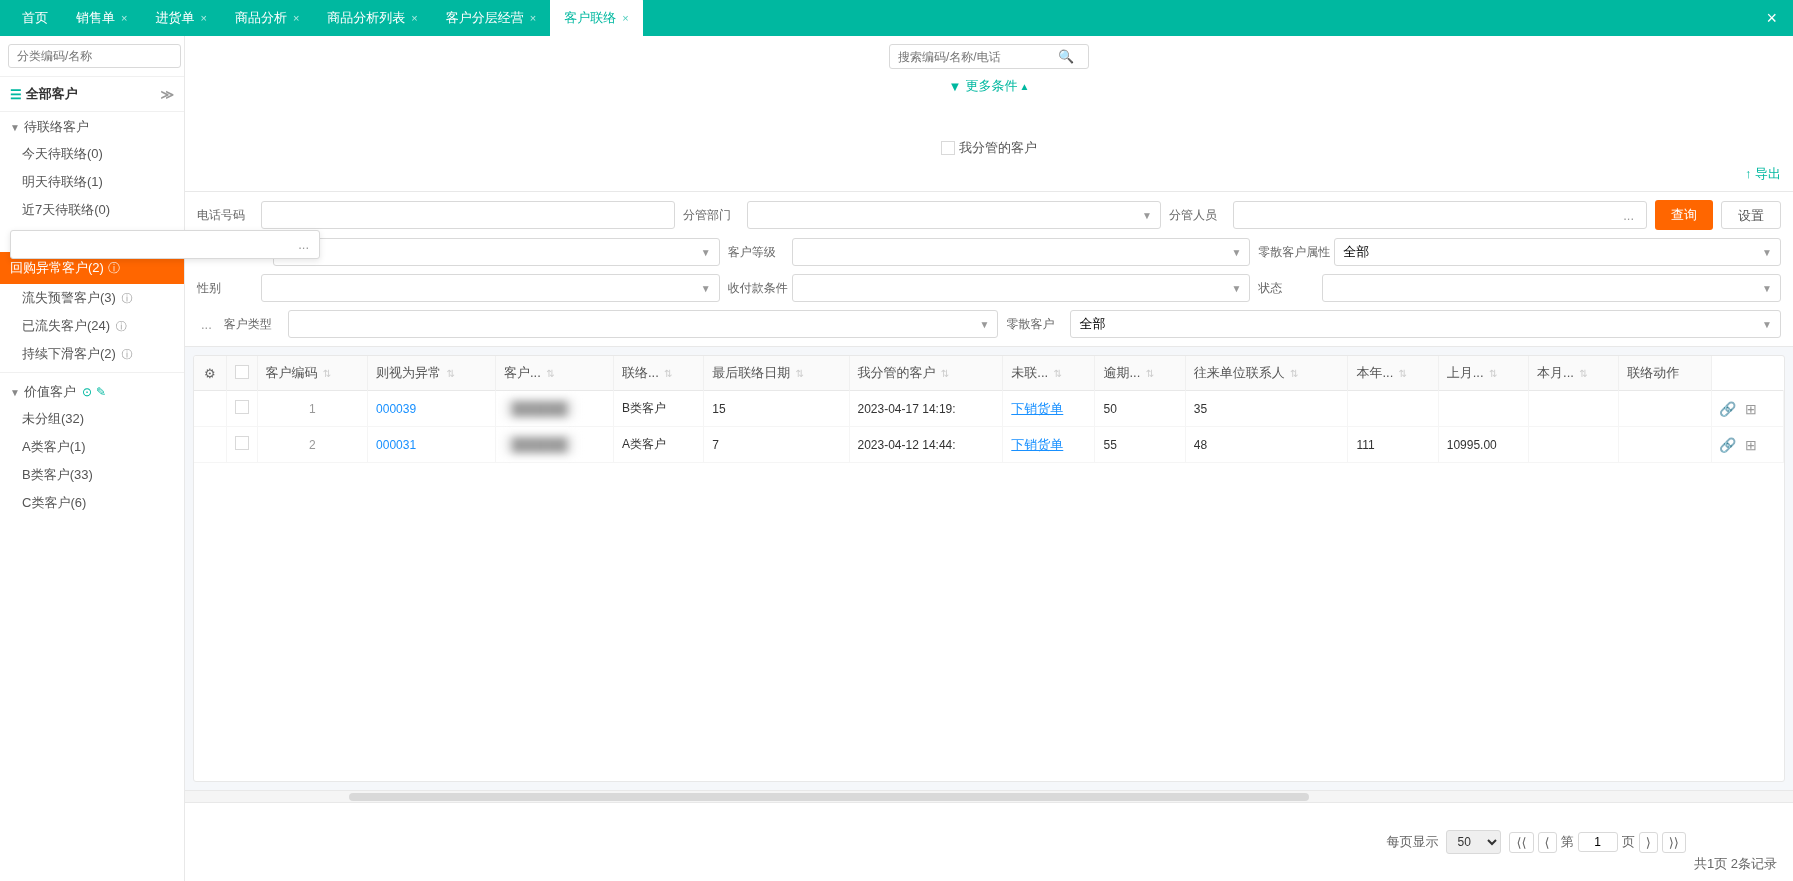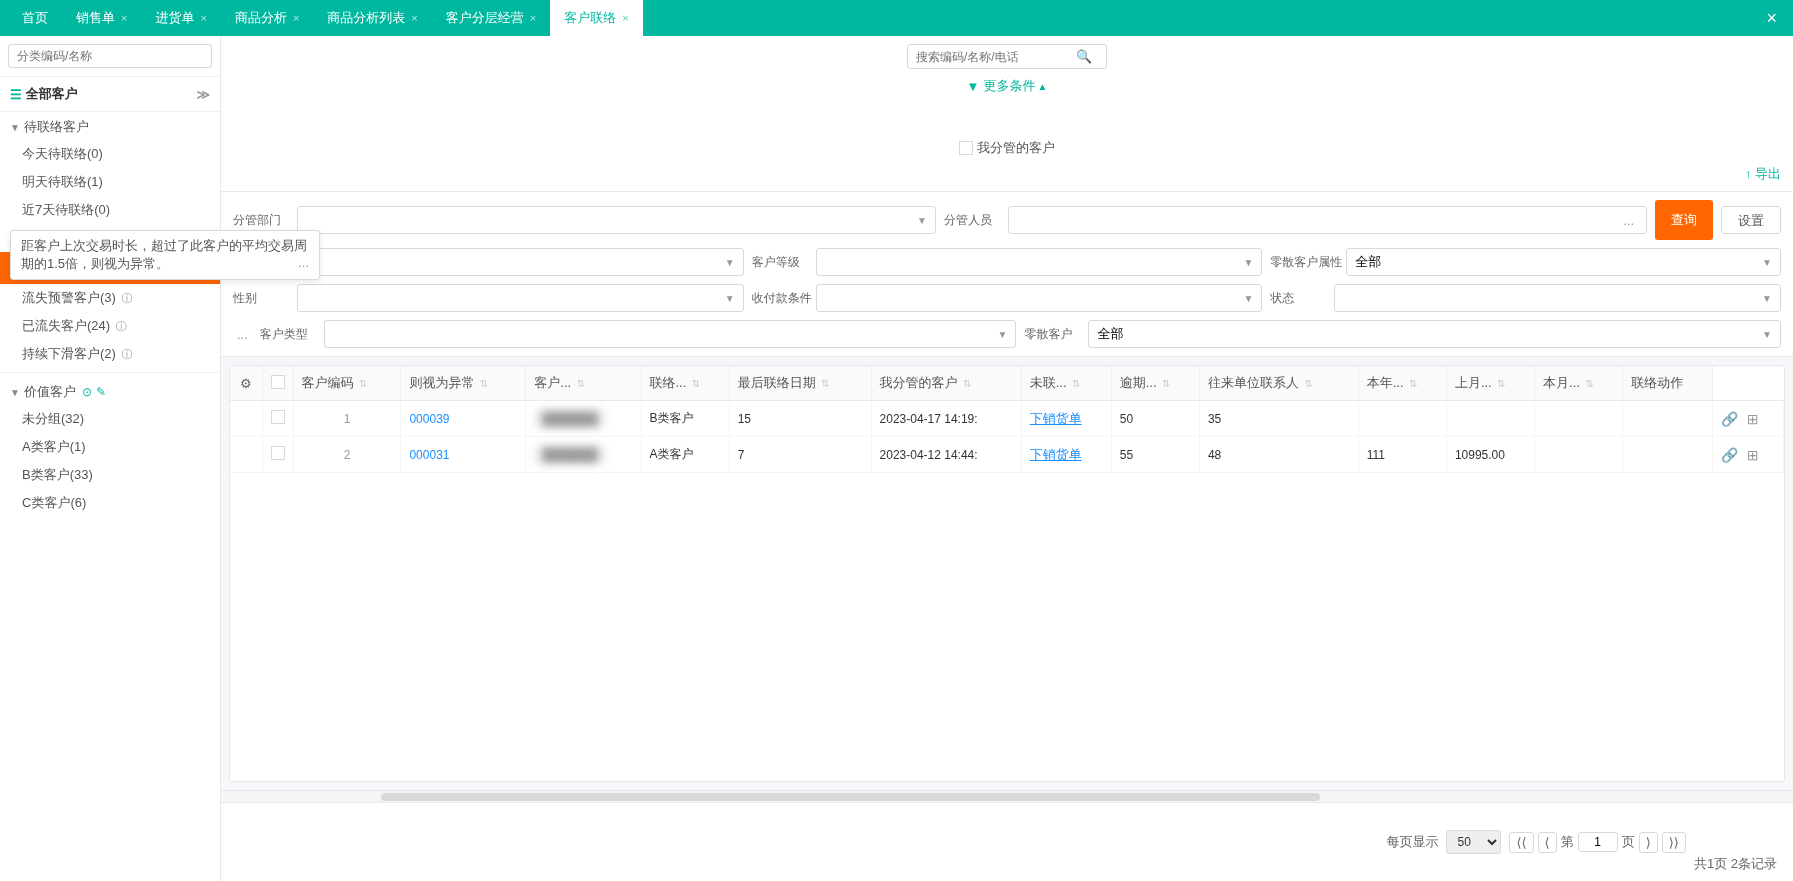--- a/index.html
+++ b/index.html
@@ -41,21 +41,21 @@
     }
 
     
     .main-layout {
       display: flex;
       height: calc(881px - 36px);
     }
 
     
     .sidebar {
-      width: 221px;
+      width: 185px;
       background: white;
       border-right: 1px solid #e8e8e8;
       display: flex;
       flex-direction: column;
       overflow-y: auto;
       flex-shrink: 0;
     }
     .sidebar-search {
       padding: 8px;
       display: flex;
@@ -231,21 +231,21 @@
     }
     .filter-select .down-arrow { color: #999; font-size: 10px; }
     .filter-btn-query {
       background: #ff6600;
       color: white;
       border: none;
       border-radius: 3px;
       padding: 5px 16px;
       cursor: pointer;
       font-size: 13px;
-      height: 40px;
+      height: 30px;
     }
     .filter-btn-settings {
       background: white;
       color: #555;
       border: 1px solid #d9d9d9;
       border-radius: 3px;
       padding: 5px 16px;
       cursor: pointer;
       font-size: 13px;
       height: 28px;
@@ -455,21 +455,20 @@
     </div>
     <div class="sidebar-item">
       <span>B类客户(33)</span>
     </div>
     <div class="sidebar-item">
       <span>C类客户(6)</span>
     </div>
   </div>
 
   <div class="tooltip-box">
-    <span>距客户上次交易时长，超过了此客户的平均交易周期的1.5倍，则视为异常。</span>
     <span style="float:right; color:#999; margin-left:8px; cursor:pointer;">...</span>
   </div>
 
   <div class="content-area">
 
     <div class="filter-bar">
       <div class="filter-search">
         <input type="text" style="border: none; outline: none; font-size: 12px; width: 160px;" placeholder="搜索编码/名称/电话">
         <span class="icon" style="color:#00b8a0;">🔍</span>
       </div>
@@ -484,20 +483,24 @@
       </div>
       <div class="export-btn">
         <span>↑ </span>
         <span>导出</span>
       </div>
     </div>
 
     <div class="filter-panel">
 
       <div class="filter-row">
+        <div class="filter-field">
+          <span class="filter-label">电话号码</span>
+          <input class="filter-input" type="text" style="">
+        </div>
         <div class="filter-field">
           <span class="filter-label">分管部门</span>
           <div class="filter-select">
             <span></span>
             <span class="down-arrow">▼</span>
           </div>
         </div>
         <div class="filter-field">
           <span class="filter-label">分管人员</span>
           <div class="filter-select" style="min-width:120px;">

